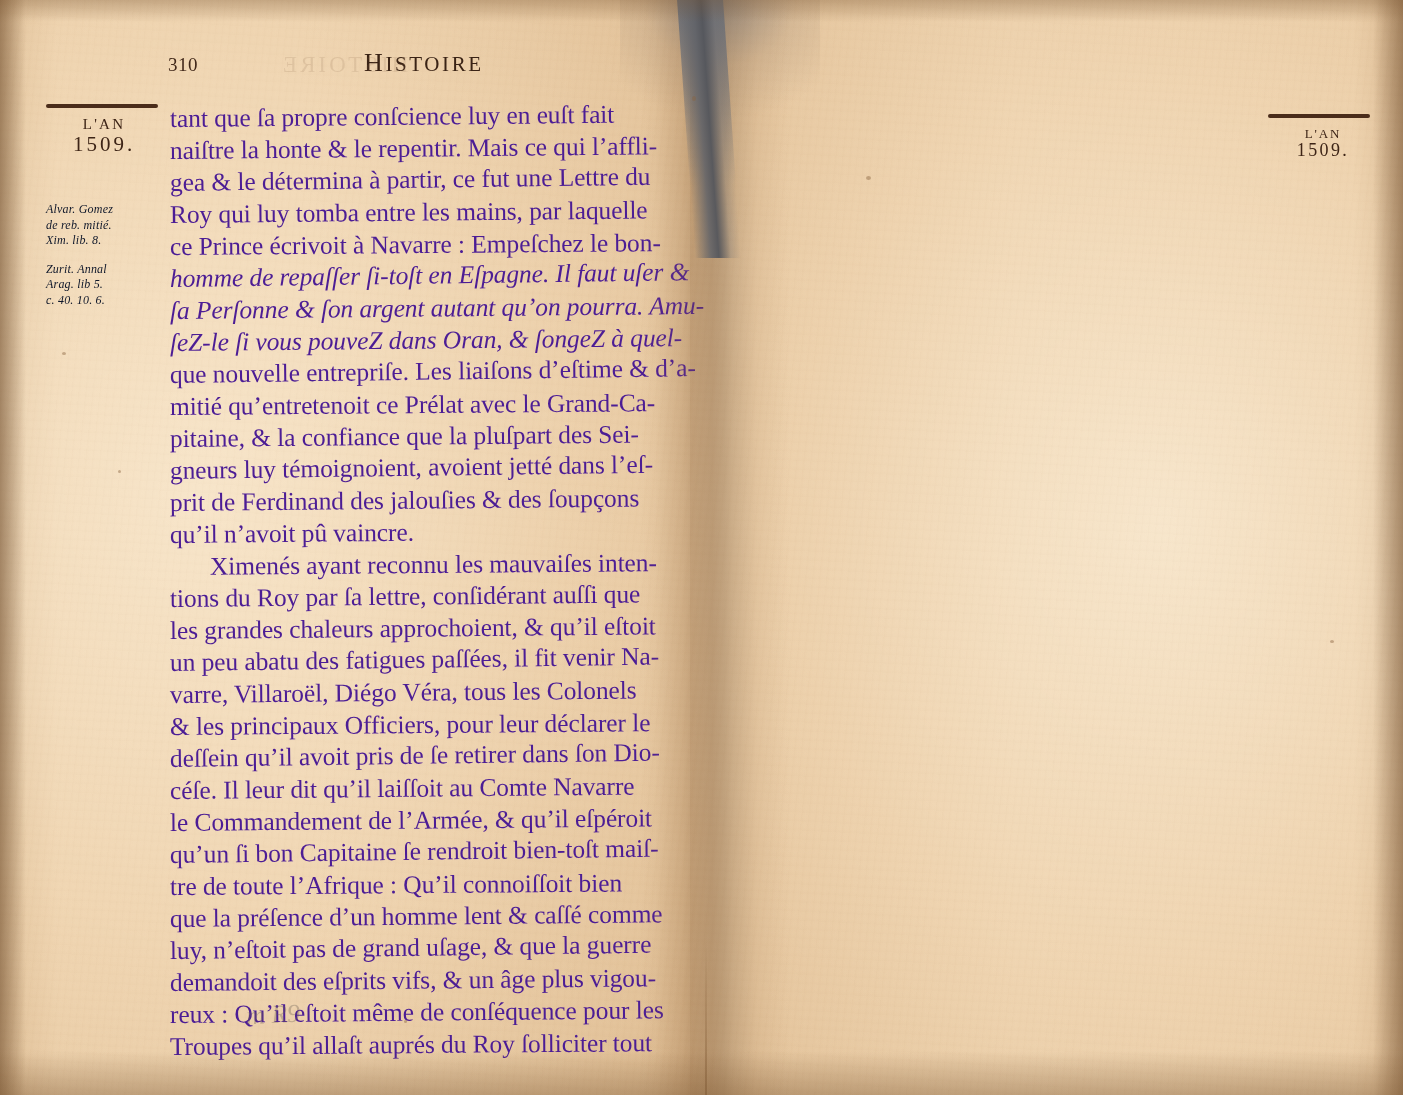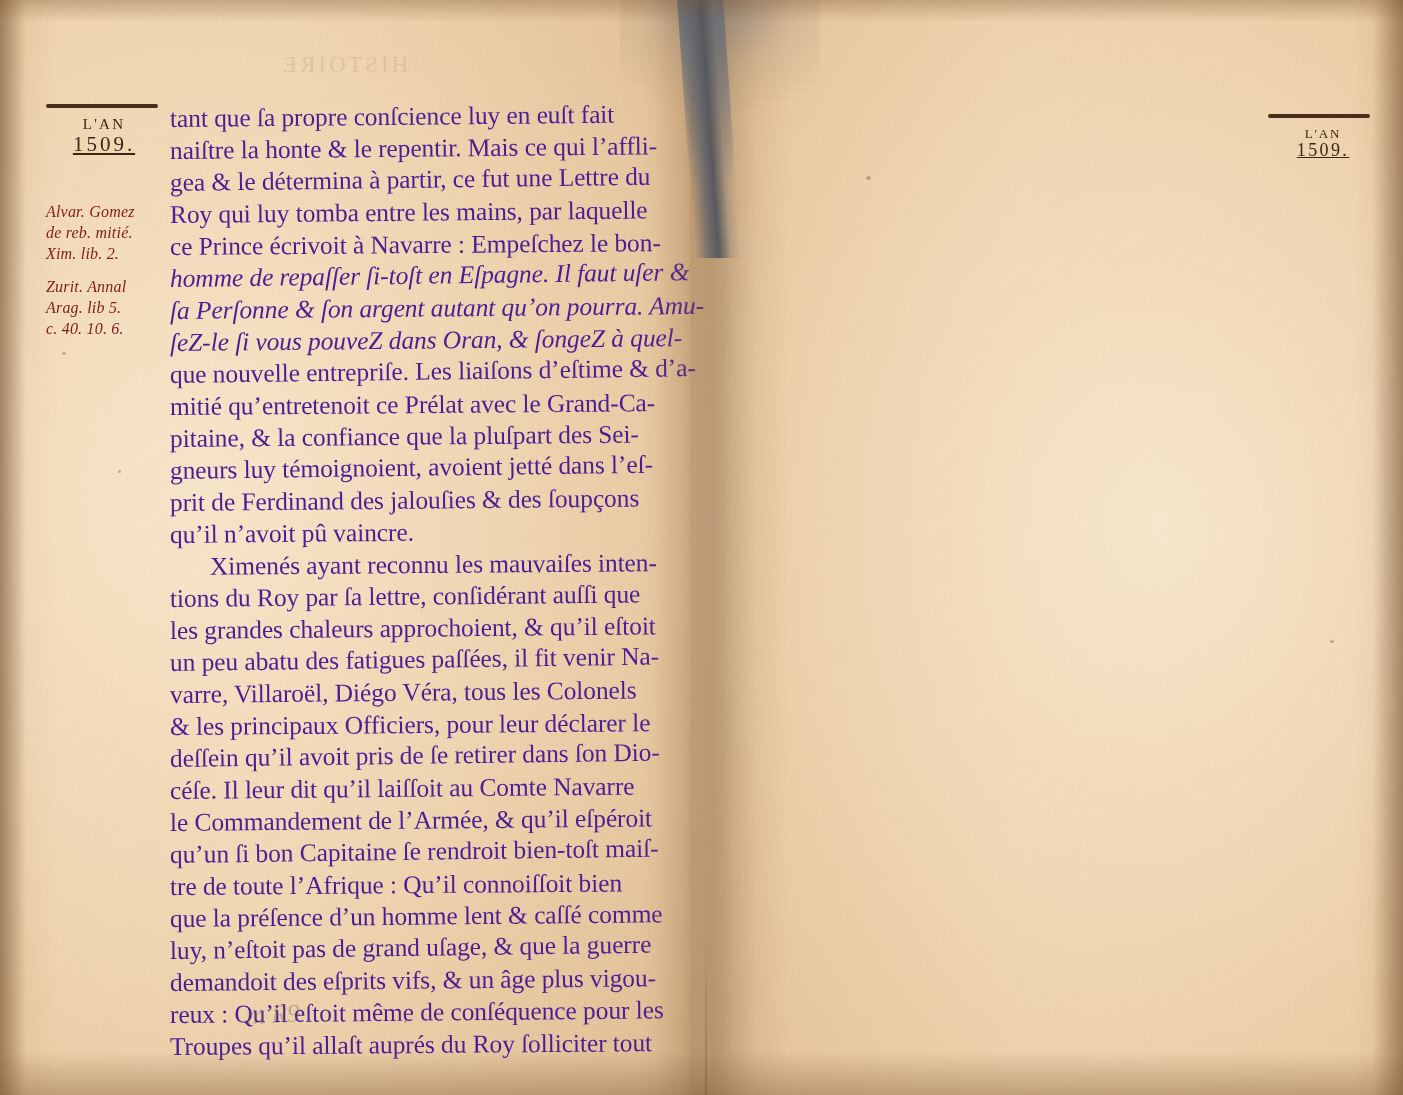--- a/index.html
+++ b/index.html
@@ -171,39 +171,38 @@
     border-radius: 2px;
     margin-bottom: 9px;
   }
   .year-lan {
     font-size: 15px;
     letter-spacing: 2.2px;
   }
   .year-num {
     font-size: 21px;
     letter-spacing: 3px;
-    text-decoration: underline;
   }
   .year-left  { left: 46px;  top: 104px; width: 116px; }
   .year-left .year-rule { width: 112px; }
   .year-right { left: 1268px; top: 114px; width: 110px; }
   .year-right .year-rule { width: 102px; }
   .year-right .year-lan { font-size: 13px; letter-spacing: 1.8px; }
   .year-right .year-num { font-size: 18px; letter-spacing: 2.4px; }
 
   
   .sidenotes {
     position: absolute;
     left: 46px;
     top: 202px;
     width: 120px;
     font-style: italic;
-    font-size: 16px;
+    font-size: 12px;
     line-height: 1.30;
-    color: #7f1d1d;
+    color: #0f172a;
     letter-spacing: .2px;
   }
   .sidenote-block { margin-bottom: 13px; }
   .sidenote-block:last-child { margin-bottom: 16px; }
 
   
   .column {
     position: absolute;
     color: #4c1d95;
   }
@@ -267,32 +266,36 @@
     <div class="tint left"></div>
     <div class="grain"></div>
   </div>
   <div class="paper-right">
     <div class="tint right"></div>
     <div class="grain"></div>
   </div>
 
   <div class="page left ink">
 
+    <div class="headrow head-left">
+      <span class="folio">310</span>
+      <span class="runhead"><span class="cap">H</span><span>ISTOIRE</span></span>
+    </div>
 
     <div class="year-note year-left">
       <div class="year-rule"></div>
       <div class="year-lan">L'AN</div>
       <div class="year-num">1509.</div>
     </div>
 
     <div class="sidenotes">
       <div class="sidenote-block">
         <div>Alvar. Gomez</div>
         <div>de reb. mitié.</div>
-        <div>Xim. lib. 2.</div>
+        <div>Xim. lib. 8.</div>
       </div>
       <div class="sidenote-block">
         <div>Zurit. Annal</div>
         <div>Arag. lib 5.</div>
         <div>c. 40. 10. 6.</div>
       </div>
     </div>
 
     <div class="column col-left">
       <span class="line" style="margin-top:30px">tant que ſa propre conſcience luy en euſt fait</span>

